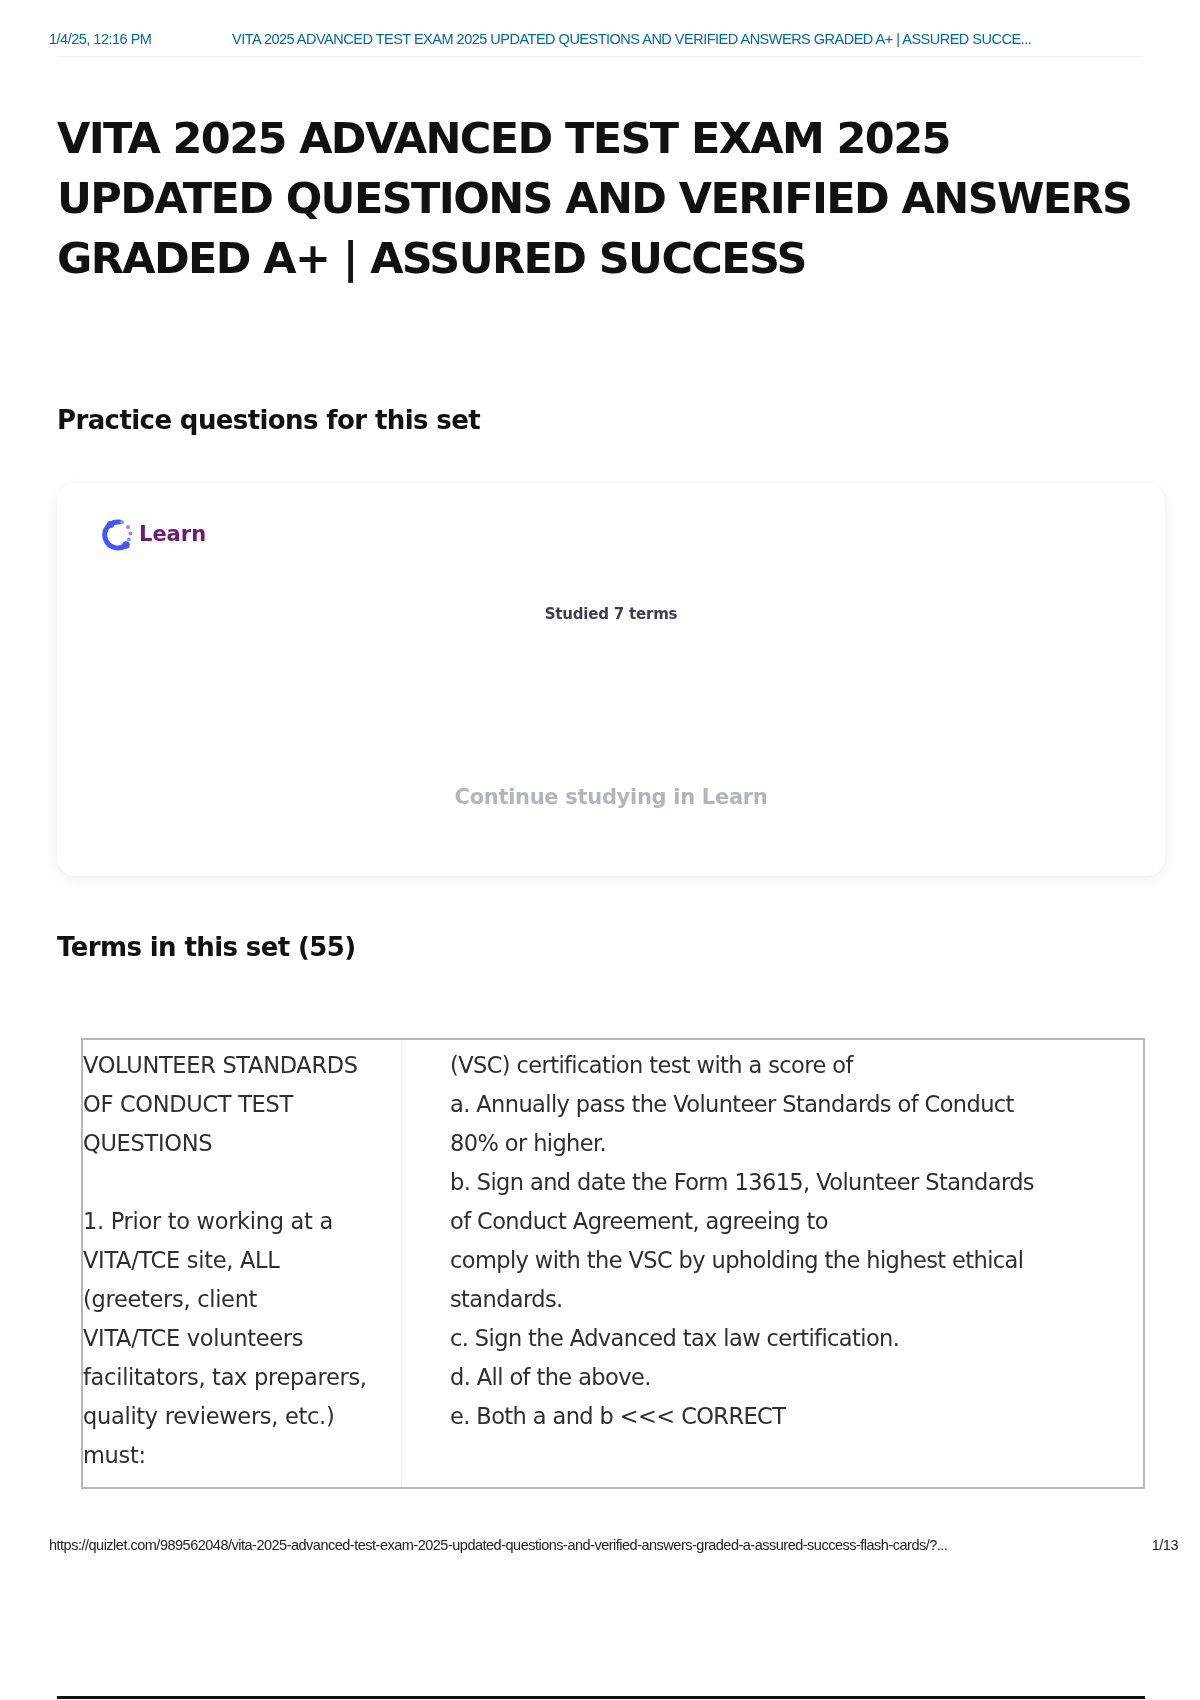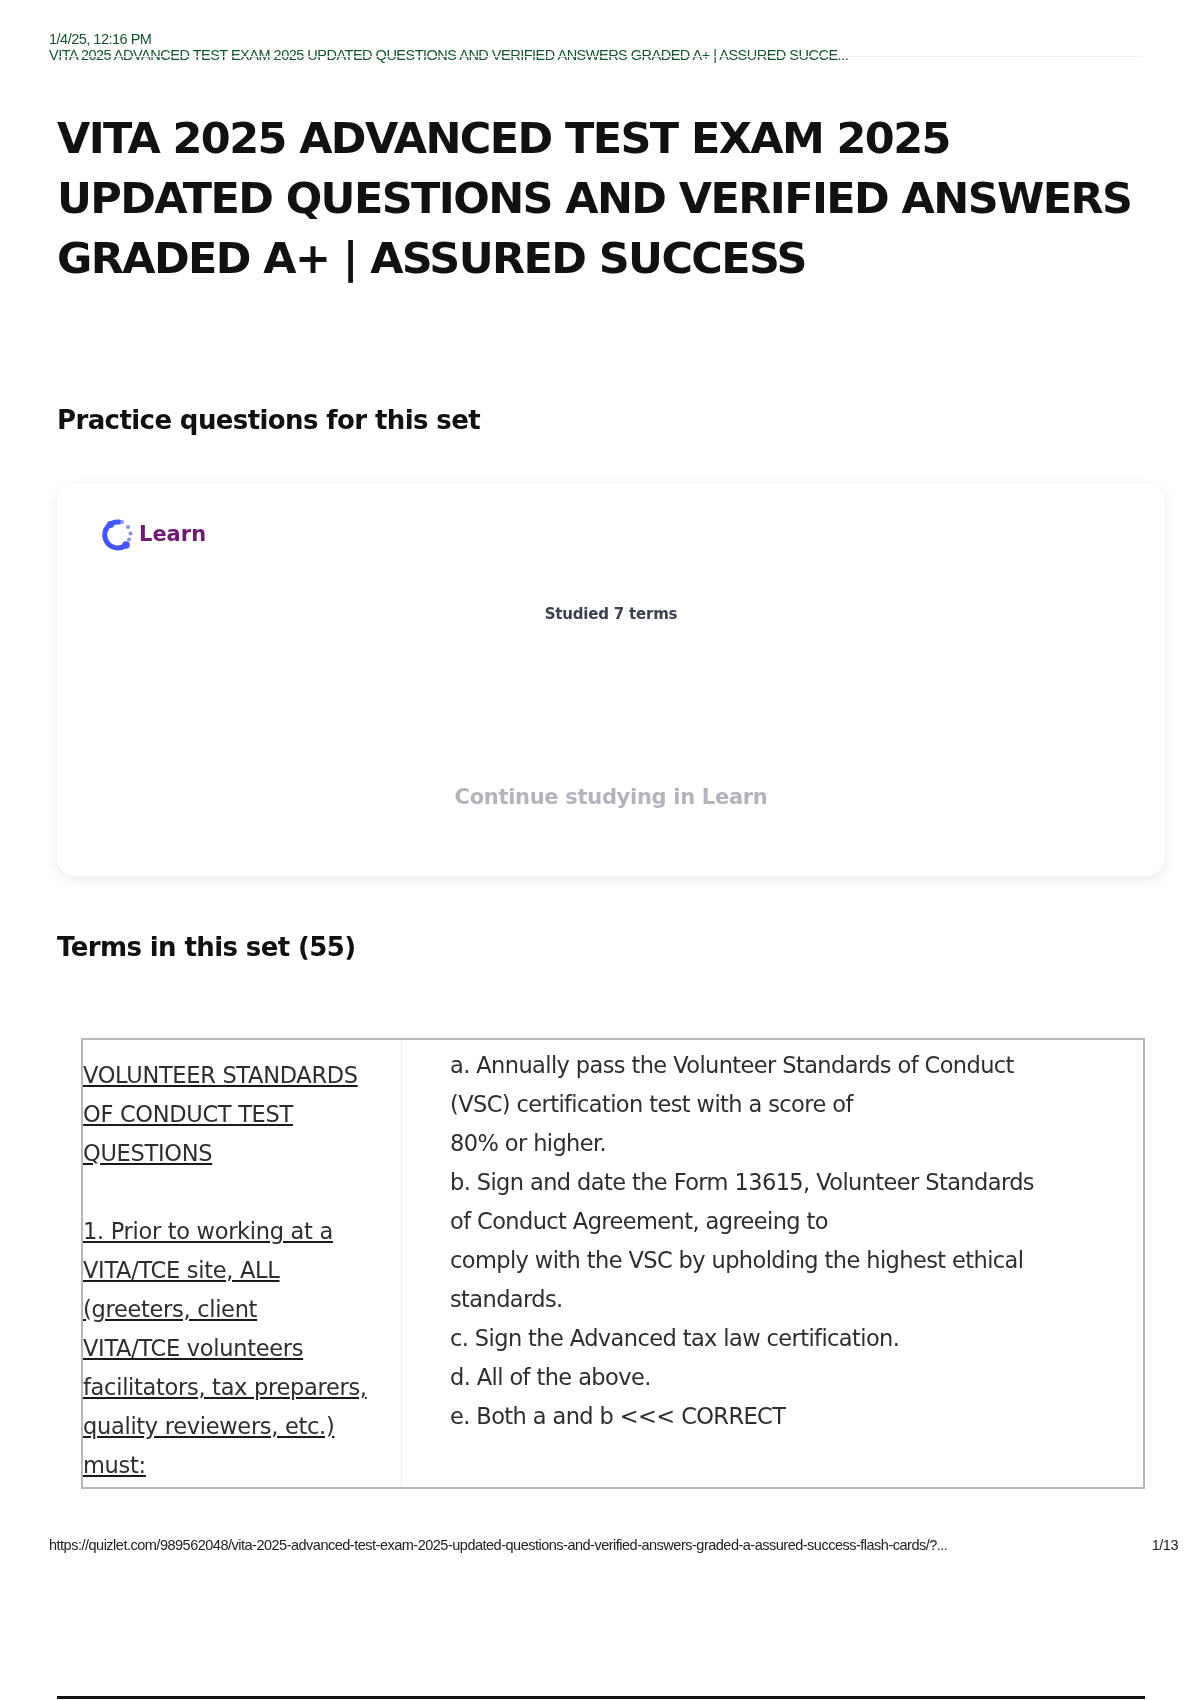--- a/index.html
+++ b/index.html
@@ -2,22 +2,22 @@
 <html><head>
 <meta charset="utf-8">
 <style>
   html, body { margin: 0; padding: 0; background: #ffffff; }
   body {
     width: 1200px; height: 1700px; position: relative; overflow: hidden;
     font-family: "Liberation Sans", "DejaVu Sans", sans-serif; color: #1a1a1a;
   }
   .print-header {
     position: absolute; left: 49px; right: 18px; top: 31px;
-    font-size: 14.5px; color: #14532d; letter-spacing: -0.5px;
-    display: flex; white-space: nowrap; flex-direction: column;
+    font-size: 14.5px; color: #0369a1; letter-spacing: -0.5px;
+    display: flex; white-space: nowrap;
   }
   .print-header .date { width: 183px; flex: none; }
   .print-header .doc-title { overflow: hidden; text-overflow: ellipsis; }
   .header-rule {
     position: absolute; left: 57px; right: 57px; top: 56px; height: 1px;
     background: #f0f0f0;
   }
   .page-title {
     position: absolute; left: 57px; top: 108px; width: 1110px;
     font-family: "DejaVu Sans", sans-serif; font-weight: bold;
@@ -59,22 +59,21 @@
     font-size: 21px; color: #b3b5bc; letter-spacing: -0.3px; cursor: pointer;
   }
 
   .terms-table {
     position: absolute; left: 81px; top: 1038px; width: 1060px; height: 447px;
     border: 2px solid #b8b8b8; box-sizing: content-box;
     display: flex;
   }
   .term-col {
     width: 318px; flex: none; border-right: 1px solid #f0f0f0;
-    padding-top: 16px;
-    text-decoration: underline;
+    padding-top: 6px;
   }
   .def-col { padding-left: 48px; padding-top: 6px; }
   .cell-line {
     font-family: "DejaVu Sans", sans-serif;
     font-size: 22.5px; line-height: 39px; color: #2e2e2e;
     letter-spacing: -0.6px; white-space: nowrap;
   }
   .term-col .cell-line { letter-spacing: -0.3px; }
   .blank-line { height: 39px; }
 
@@ -133,22 +132,22 @@
     <div class="cell-line blank-line"></div>
     <div class="cell-line">1. Prior to working at a</div>
     <div class="cell-line">VITA/TCE site, ALL</div>
     <div class="cell-line">(greeters, client</div>
     <div class="cell-line">VITA/TCE volunteers</div>
     <div class="cell-line">facilitators, tax preparers,</div>
     <div class="cell-line">quality reviewers, etc.)</div>
     <div class="cell-line">must:</div>
   </div>
   <div class="def-col">
+    <div class="cell-line">(VSC) certification test with a score of</div>
     <div class="cell-line">a. Annually pass the Volunteer Standards of Conduct</div>
-    <div class="cell-line">(VSC) certification test with a score of</div>
     <div class="cell-line">80% or higher.</div>
     <div class="cell-line">b. Sign and date the Form 13615, Volunteer Standards</div>
     <div class="cell-line">of Conduct Agreement, agreeing to</div>
     <div class="cell-line">comply with the VSC by upholding the highest ethical</div>
     <div class="cell-line">standards.</div>
     <div class="cell-line">c. Sign the Advanced tax law certification.</div>
     <div class="cell-line">d. All of the above.</div>
     <div class="cell-line">e. Both a and b &lt;&lt;&lt; CORRECT</div>
   </div>
 </div>

